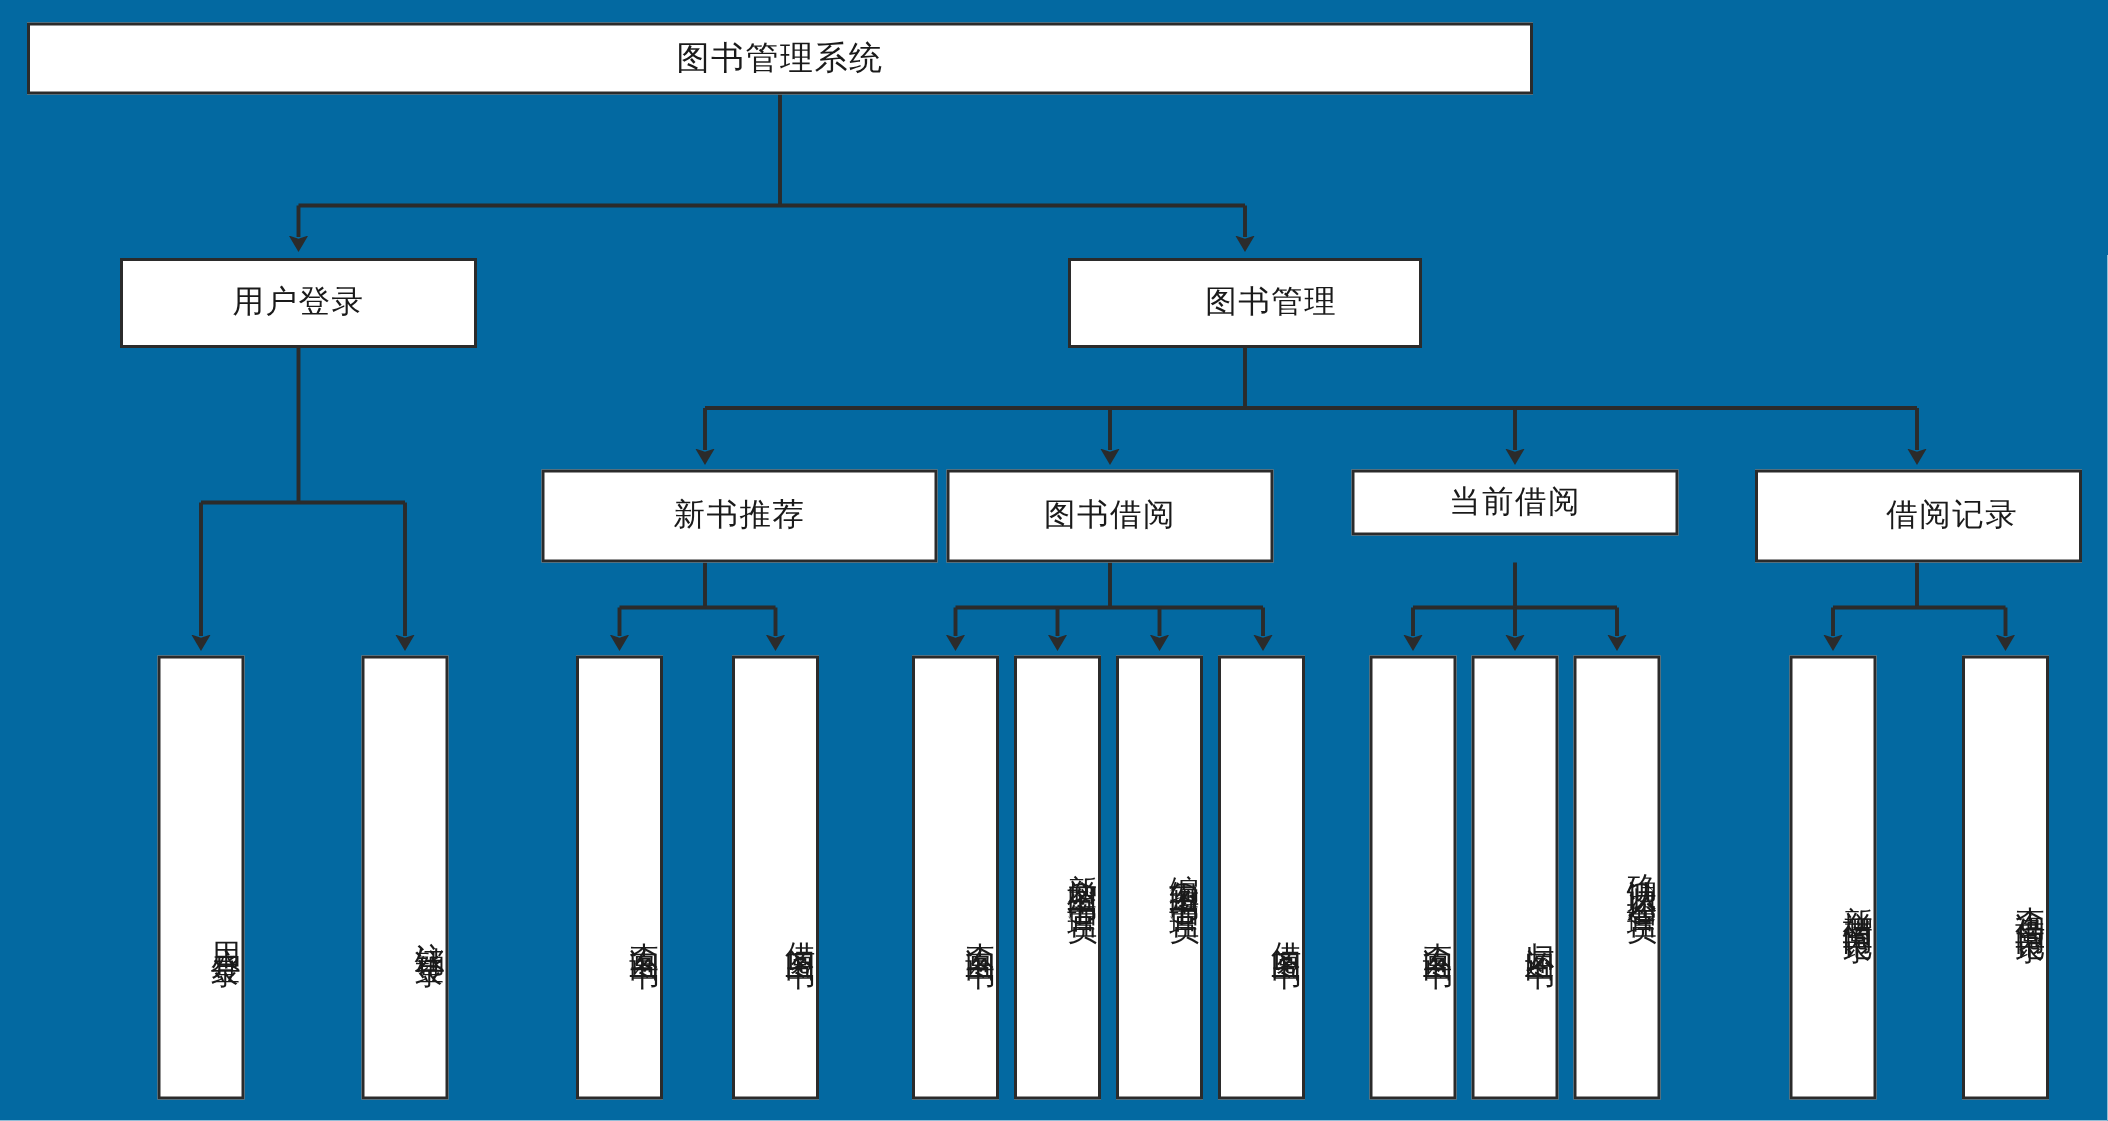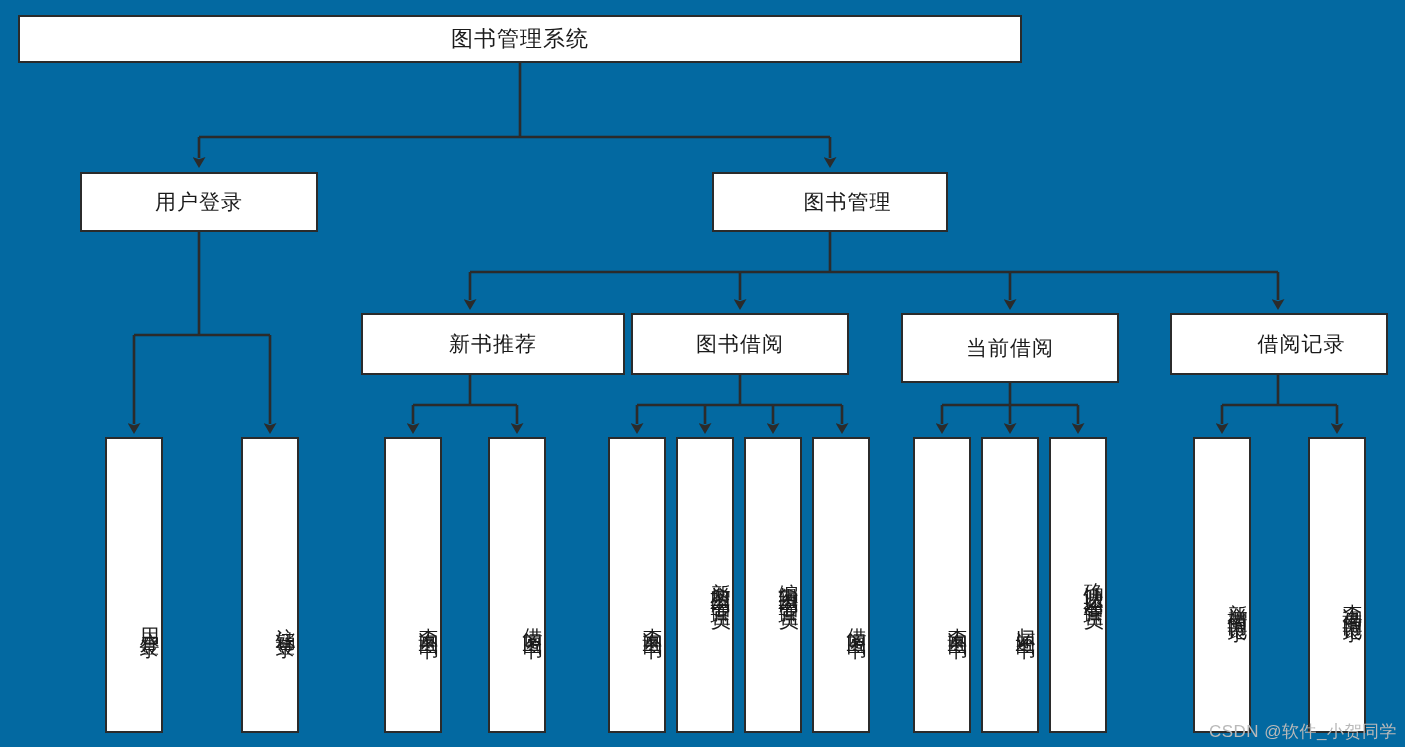--- a/index.html
+++ b/index.html
@@ -143,21 +143,21 @@
   <div class="node horiz" style="left:712px; top:172px; width:236px; height:60px;padding-left:35px;">
     <span class="label">图书管理</span>
   </div>
 
   <div class="node horiz" style="left:361px; top:313px; width:264px; height:62px;">
     <span class="label">新书推荐</span>
   </div>
   <div class="node horiz" style="left:631px; top:313px; width:218px; height:62px;">
     <span class="label">图书借阅</span>
   </div>
-  <div class="node horiz" style="left:901px; top:313px; width:218px; height:70px;">
+  <div class="node horiz" style="left:901px; top:313px; width:218px; height:44px;">
     <span class="label">当前借阅</span>
   </div>
   <div class="node horiz" style="left:1170px; top:313px; width:218px; height:62px;padding-left:45px;">
     <span class="label">借阅记录</span>
   </div>
 
   <div class="node vert" style="left:105px; top:437px; width:58px; height:296px; padding-top:76px;">
     <span class="label">用户登录</span>
   </div>
   <div class="node vert" style="left:241px; top:437px; width:58px; height:296px; padding-top:76px;">
@@ -194,15 +194,14 @@
     <span class="label">确认归还（管理员）</span>
   </div>
 
   <div class="node vert" style="left:1193px; top:437px; width:58px; height:296px; padding-top:36px;">
     <span class="label">新增借阅记录</span>
   </div>
   <div class="node vert" style="left:1308px; top:437px; width:58px; height:296px; padding-top:36px;">
     <span class="label">查询借阅记录</span>
   </div>
 
-  <div id="watermark">CSDN @软件_小贺同学</div>
 
 </div>
 
 </body></html>

